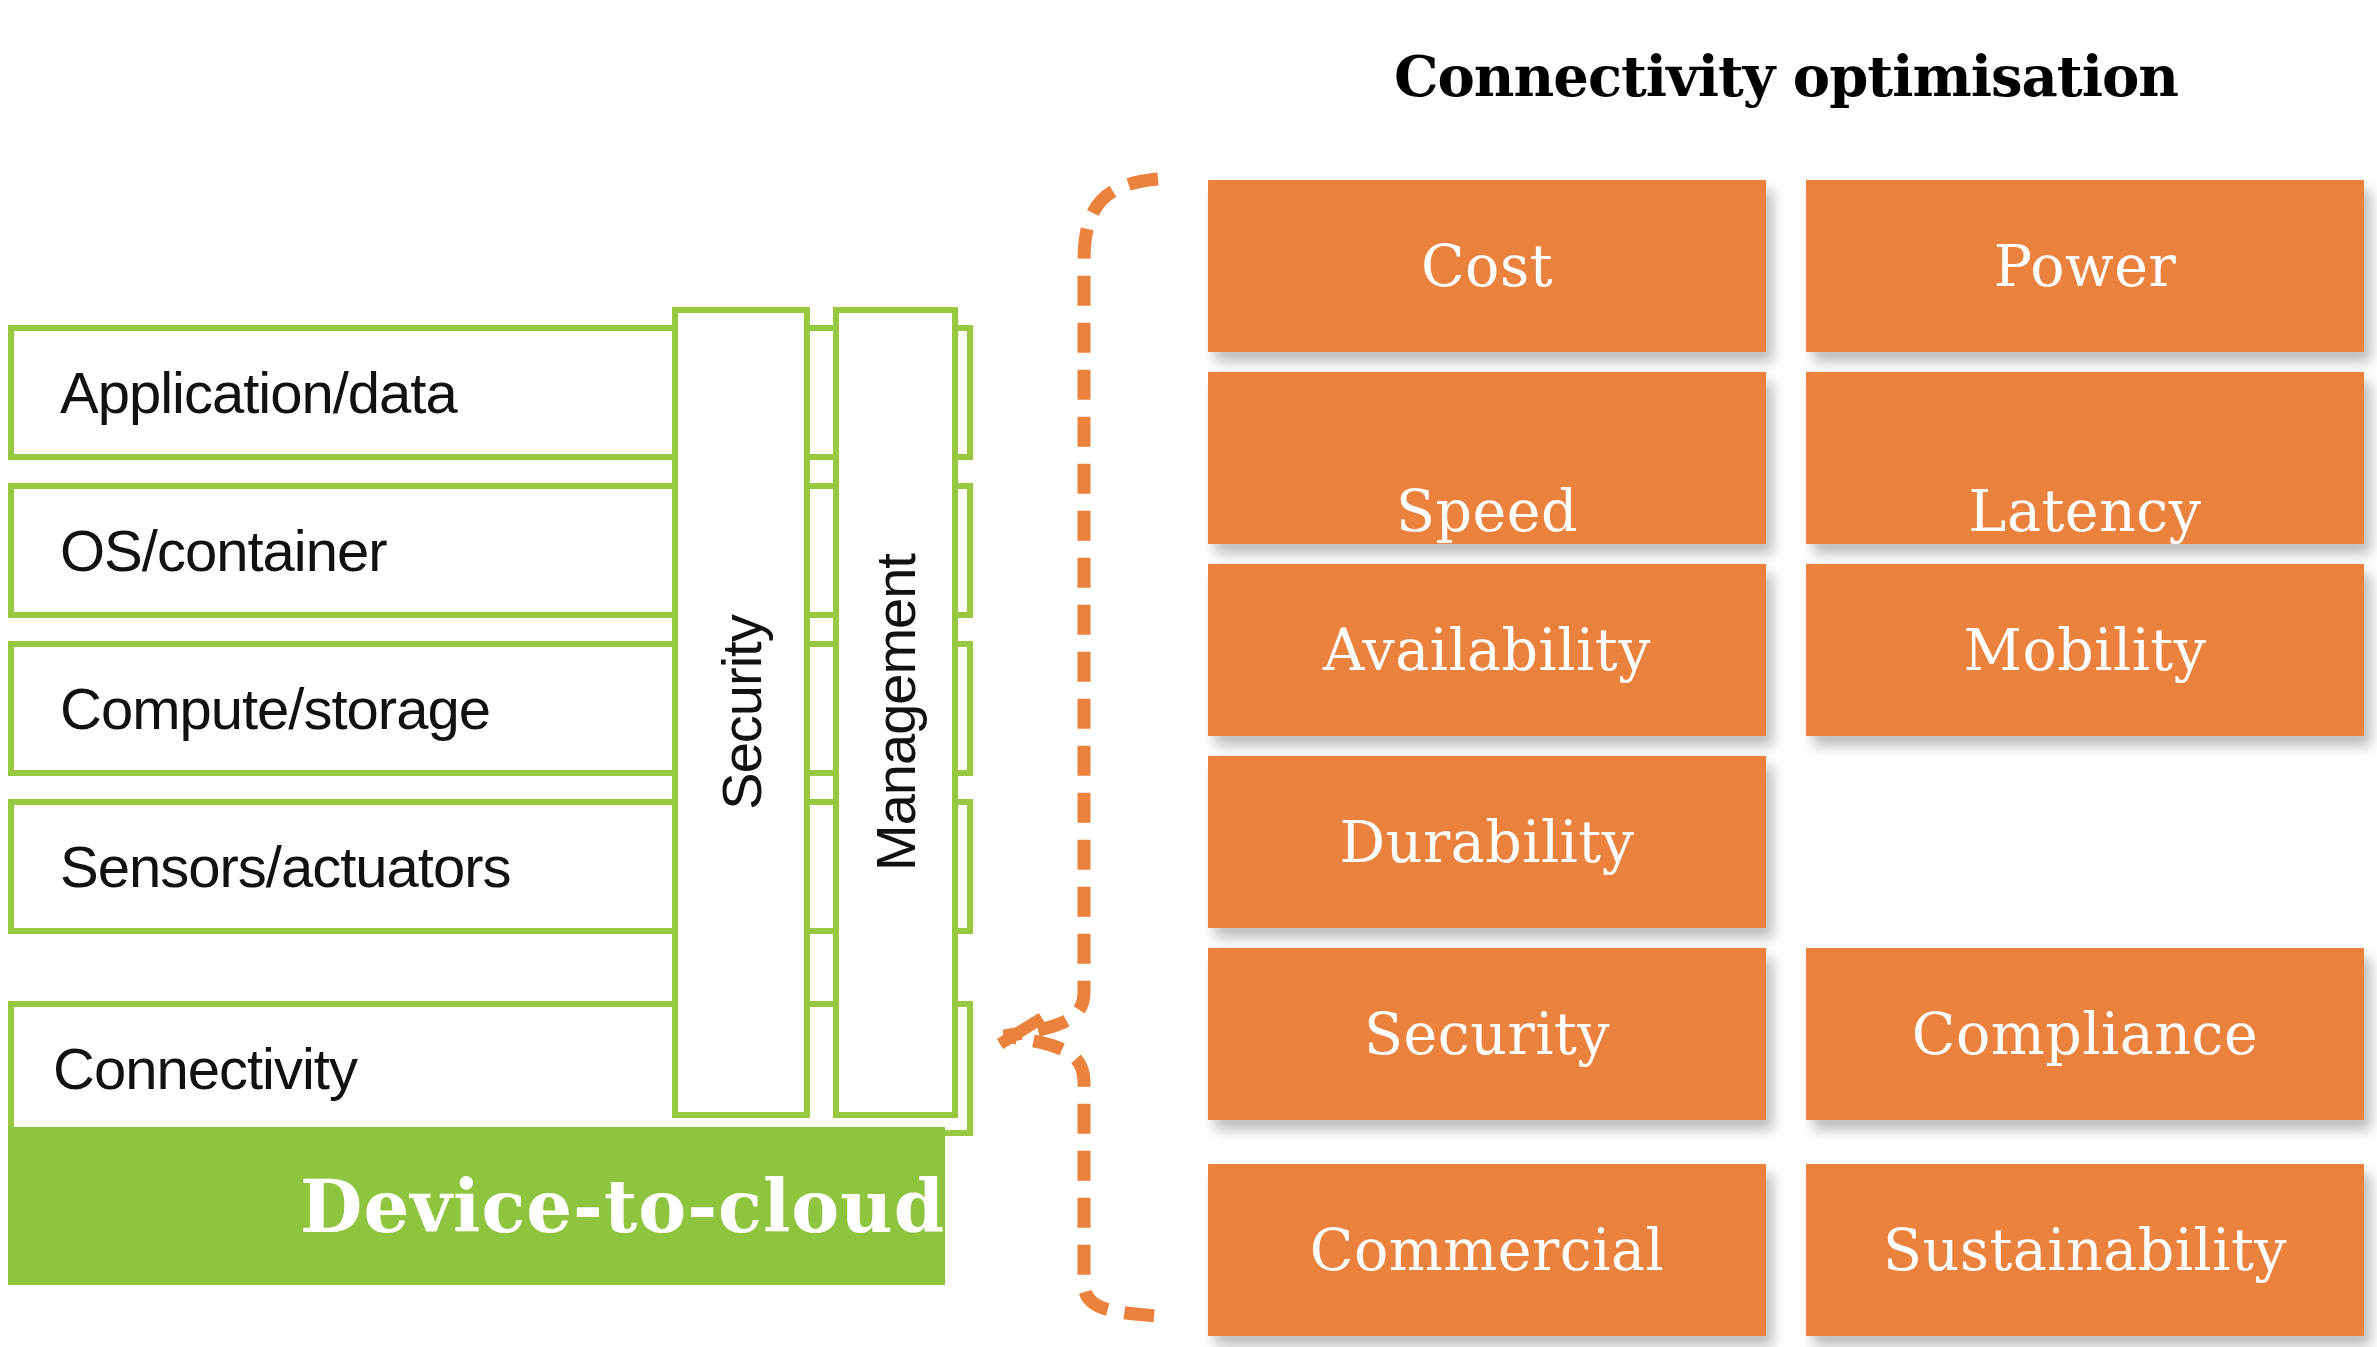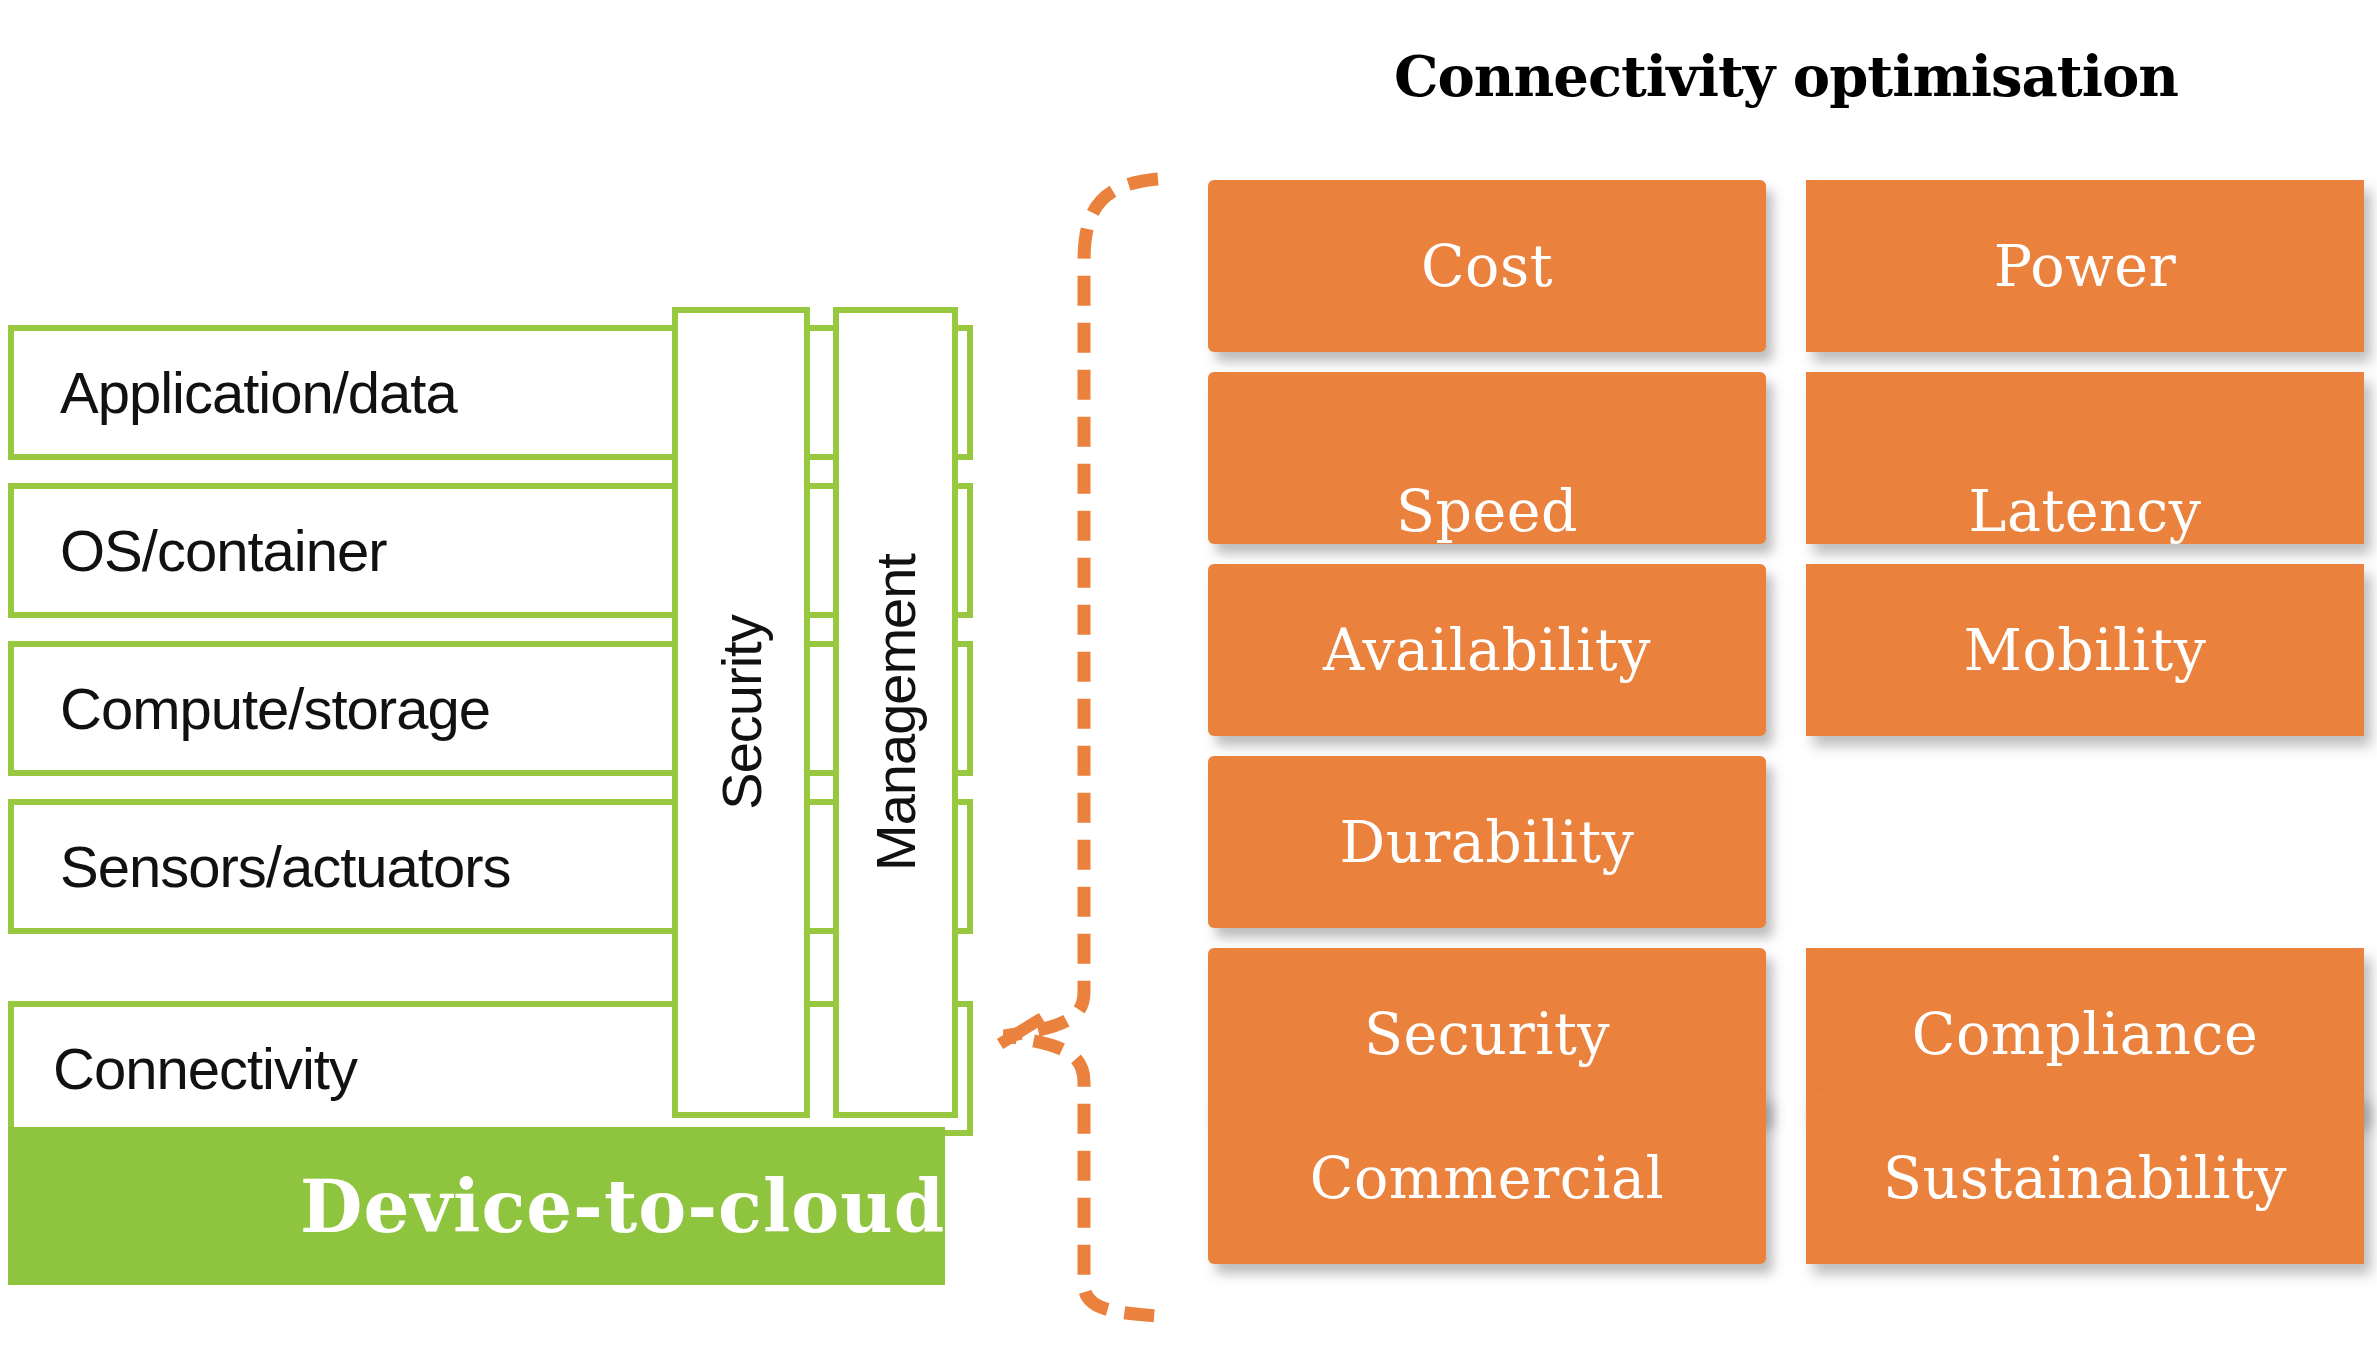--- a/index.html
+++ b/index.html
@@ -95,22 +95,22 @@
     display:flex;align-items:center;justify-content:center;
     z-index:1;
   }
   .obox .lbl{
     font-family:"DejaVu Serif","Liberation Serif",serif;
     font-size:57px;
     color:var(--text-light);
     letter-spacing:0.5px;
     white-space:nowrap;
   }
-  .c0{left:1208px;border-radius:6px;} .c1{left:1806px;}
-  .g0{top:180px;} .g1{top:372px;align-items:flex-end;} .g2{top:564px;} .g3{top:756px;} .g4{top:948px;} .g5{top:1092px;}
+  .c0{left:1208px;} .c1{left:1806px;}
+  .g0{top:180px;} .g1{top:372px;align-items:flex-end;} .g2{top:564px;} .g3{top:756px;} .g4{top:948px;} .g5{top:1164px;}
 </style>
 </head>
 <body>
 
 <div class="canvas">
 
   <div class="stack-row r0">
     <span class="lbl">Application/data</span>
   </div>
   <div class="stack-row r1">

